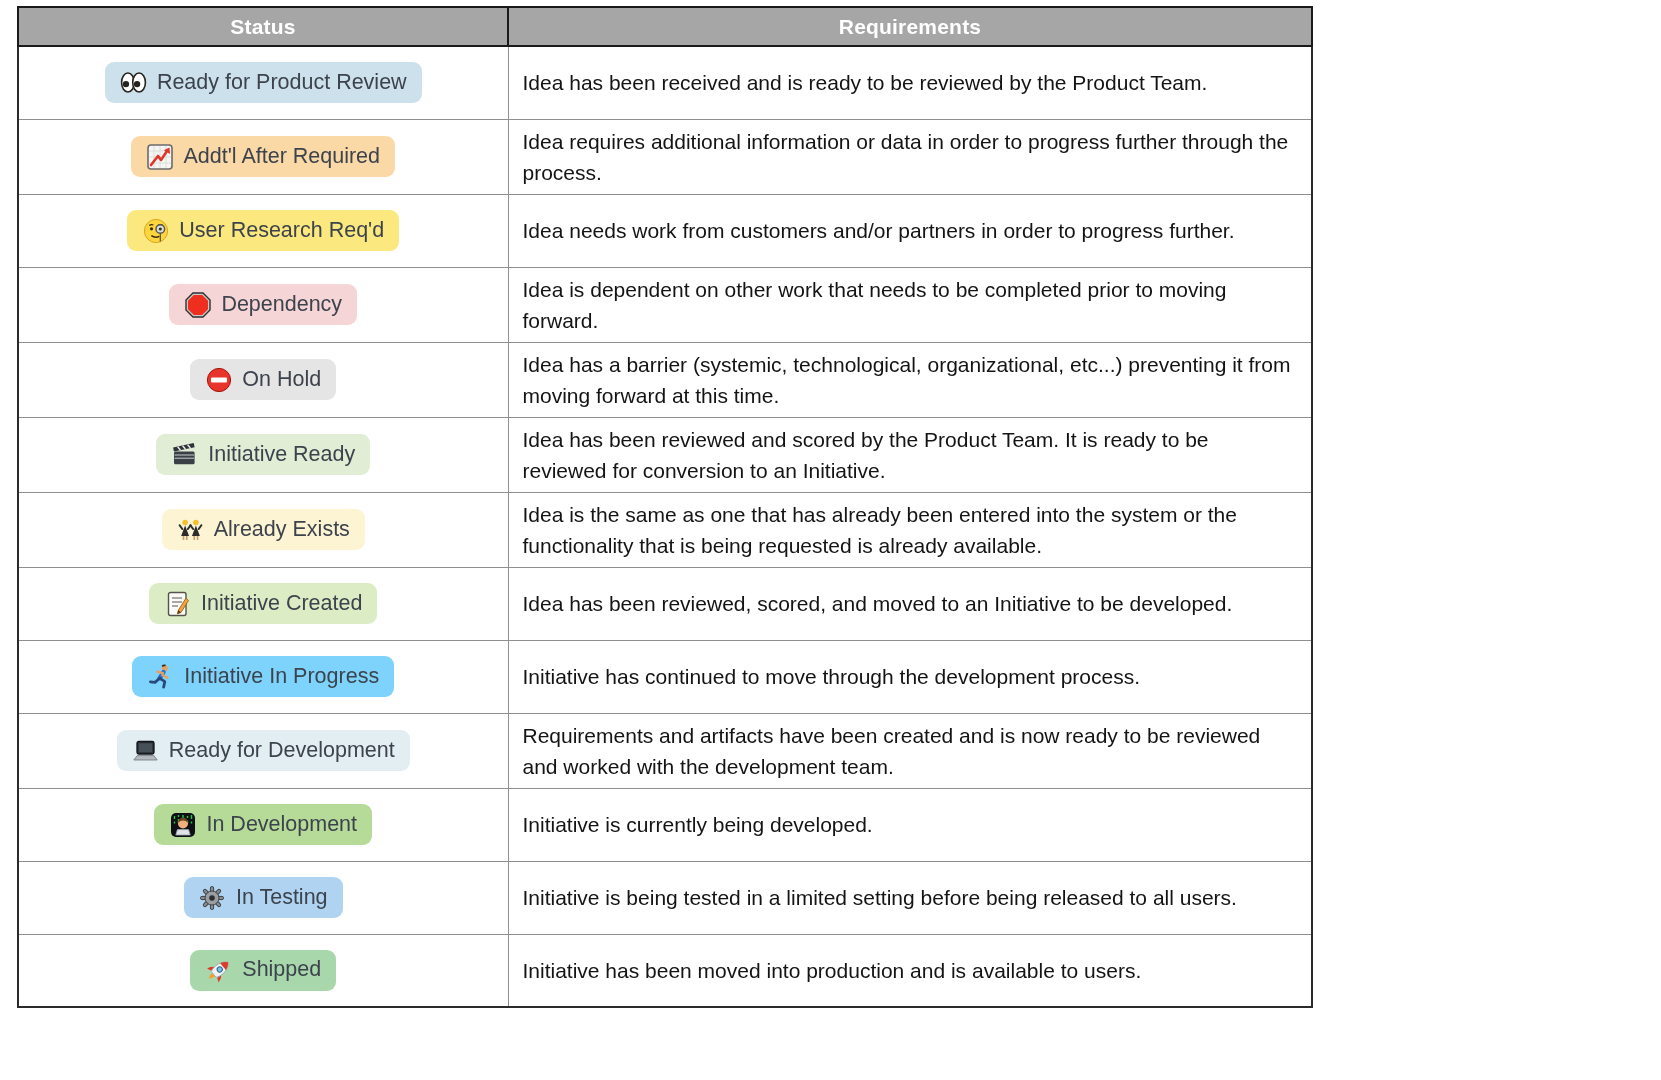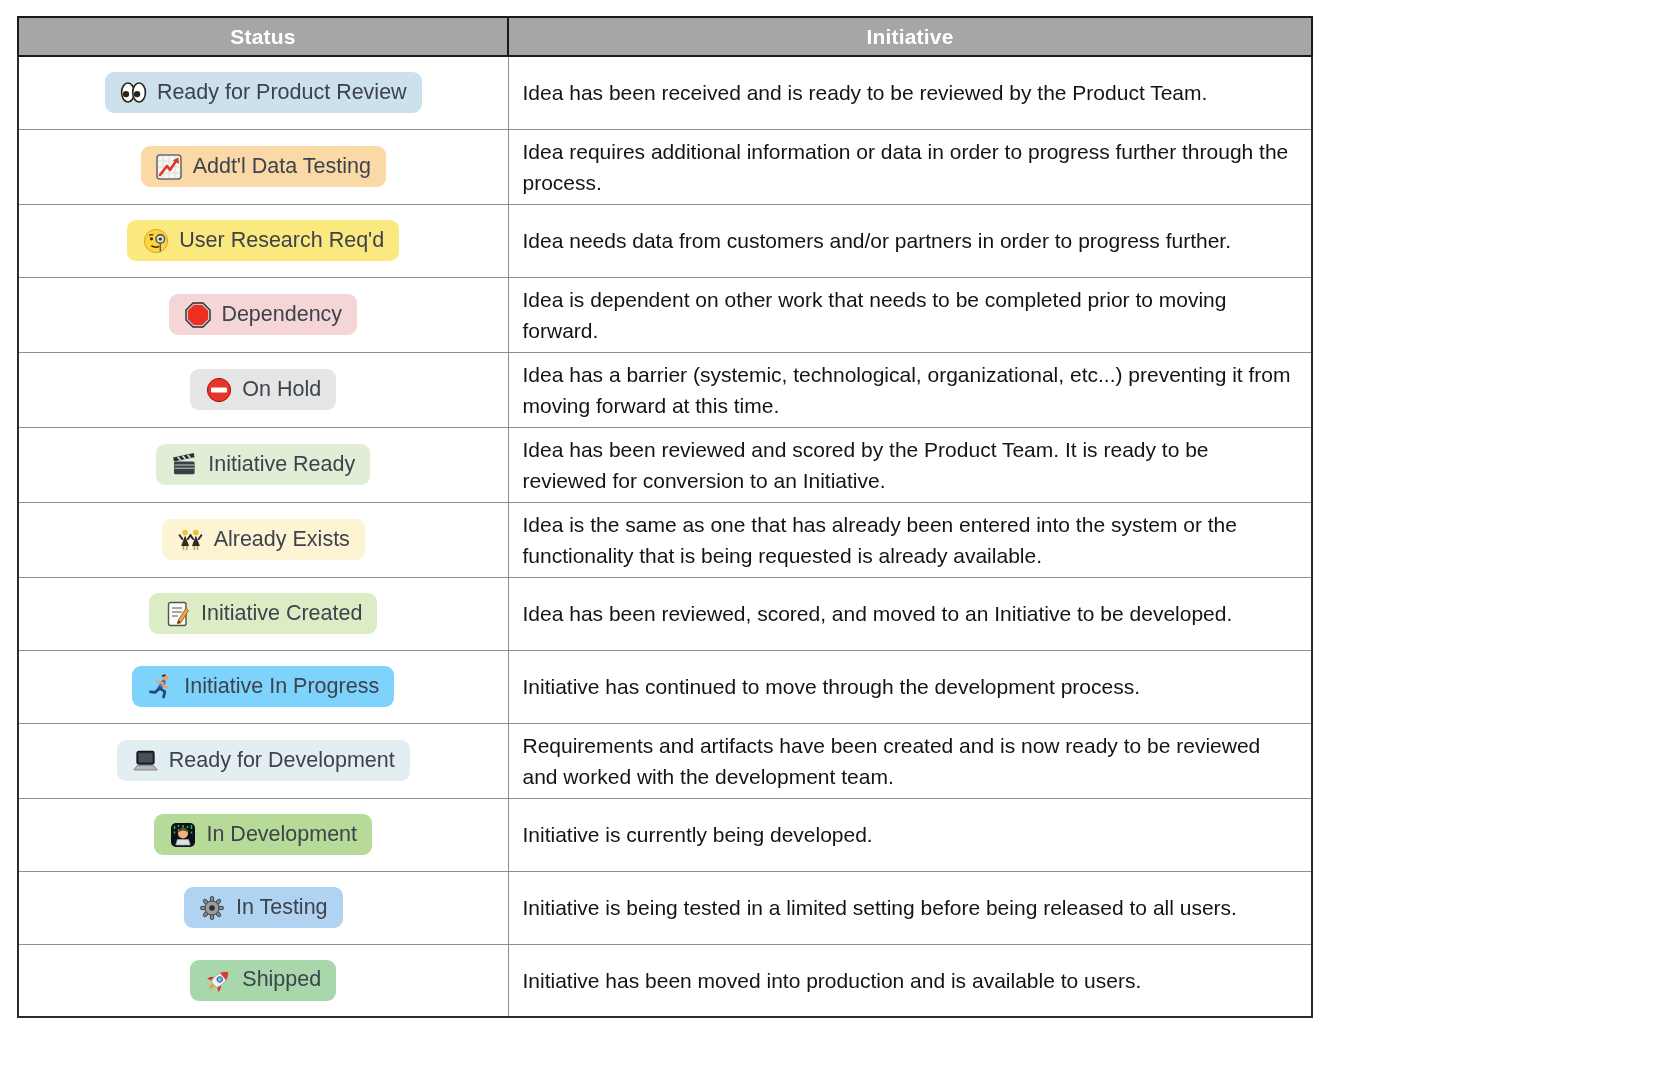--- a/index.html
+++ b/index.html
@@ -6,21 +6,21 @@
   html, body { margin: 0; padding: 0; }
   body {
     width: 1661px; height: 1080px;
     background: #ffffff;
     font-family: "Liberation Sans", sans-serif;
     position: relative;
     overflow: hidden;
   }
   .status-table {
     position: absolute;
-    left: 17px; top: 16px;
+    left: 17px; top: 6px;
     width: 1296px;
     border-collapse: collapse;
     table-layout: fixed;
   }
   .status-table { border: 2px solid #2b2b2b; }
   .status-table thead th {
     height: 39px;
     background: #a6a6a6;
     color: #ffffff;
     font-size: 21px;
@@ -67,21 +67,21 @@
 <body>
 
 <table class="status-table">
   <colgroup>
     <col style="width:490px">
     <col>
   </colgroup>
   <thead>
     <tr>
       <th>Status</th>
-      <th>Initiative</th>
+      <th>Requirements</th>
     </tr>
   </thead>
   <tbody>
 
     <tr>
       <td class="status-cell">
         <span class="badge" style="background-color:#cde1ec">
           <span class="icon">
             <svg width="28" height="21" viewBox="0 0 34 26">
               <ellipse cx="10" cy="13" rx="8" ry="12" fill="#fff" stroke="#26231e" stroke-width="2"></ellipse>
@@ -102,21 +102,21 @@
       <td class="status-cell">
         <span class="badge" style="background-color:#fbd9a7">
           <span class="icon">
             <svg width="26" height="26" viewBox="0 0 26 26">
               <rect x="1" y="1" width="24" height="24" rx="3" fill="#f5f5f3" stroke="#6b6b6b" stroke-width="1.6"></rect>
               <path d="M7 2v22M13 2v22M19 2v22M2 7h22M2 13h22M2 19h22" stroke="#dcdcd8" stroke-width="1"></path>
               <path d="M4 21 L11 12 L14 16 L20 7" fill="none" stroke="#e0352b" stroke-width="2.6" stroke-linecap="round" stroke-linejoin="round"></path>
               <polygon points="22.5,3.5 23,10 16.8,6.2" fill="#e0352b"></polygon>
             </svg>
           </span>
-          <span>Addt'l Data Testing</span>
+          <span>Addt'l After Required</span>
         </span>
       </td>
       <td class="desc-cell">
         <span>Idea requires additional information or data in order to progress further through the process.</span>
       </td>
     </tr>
 
     <tr>
       <td class="status-cell">
         <span class="badge" style="background-color:#fbe87e">
@@ -129,21 +129,21 @@
               <circle cx="17.3" cy="11" r="4.3" fill="#cfe4f2" fill-opacity="0.9" stroke="#57514a" stroke-width="1.4"></circle>
               <circle cx="17.3" cy="11" r="1.6" fill="#402a12"></circle>
               <path d="M17.3 15.4 V 23.5" stroke="#57514a" stroke-width="1.2"></path>
               <path d="M8.3 17.6 q4 2.8 8 .8" stroke="#402a12" stroke-width="1.5" fill="none"></path>
             </svg>
           </span>
           <span>User Research Req'd</span>
         </span>
       </td>
       <td class="desc-cell">
-        <span>Idea needs data from customers and/or partners in order to progress further.</span>
+        <span>Idea needs work from customers and/or partners in order to progress further.</span>
       </td>
     </tr>
 
     <tr>
       <td class="status-cell">
         <span class="badge" style="background-color:#f6d5d6">
           <span class="icon">
             <svg width="26" height="26" viewBox="0 0 26 26">
               <polygon points="8,1 18,1 25,8 25,18 18,25 8,25 1,18 1,8" fill="#c9c9c9" stroke="#2f2f2f" stroke-width="1.4"></polygon>
               <polygon points="8.8,3 17.2,3 23,8.8 23,17.2 17.2,23 8.8,23 3,17.2 3,8.8" fill="#ee2e1f"></polygon>

